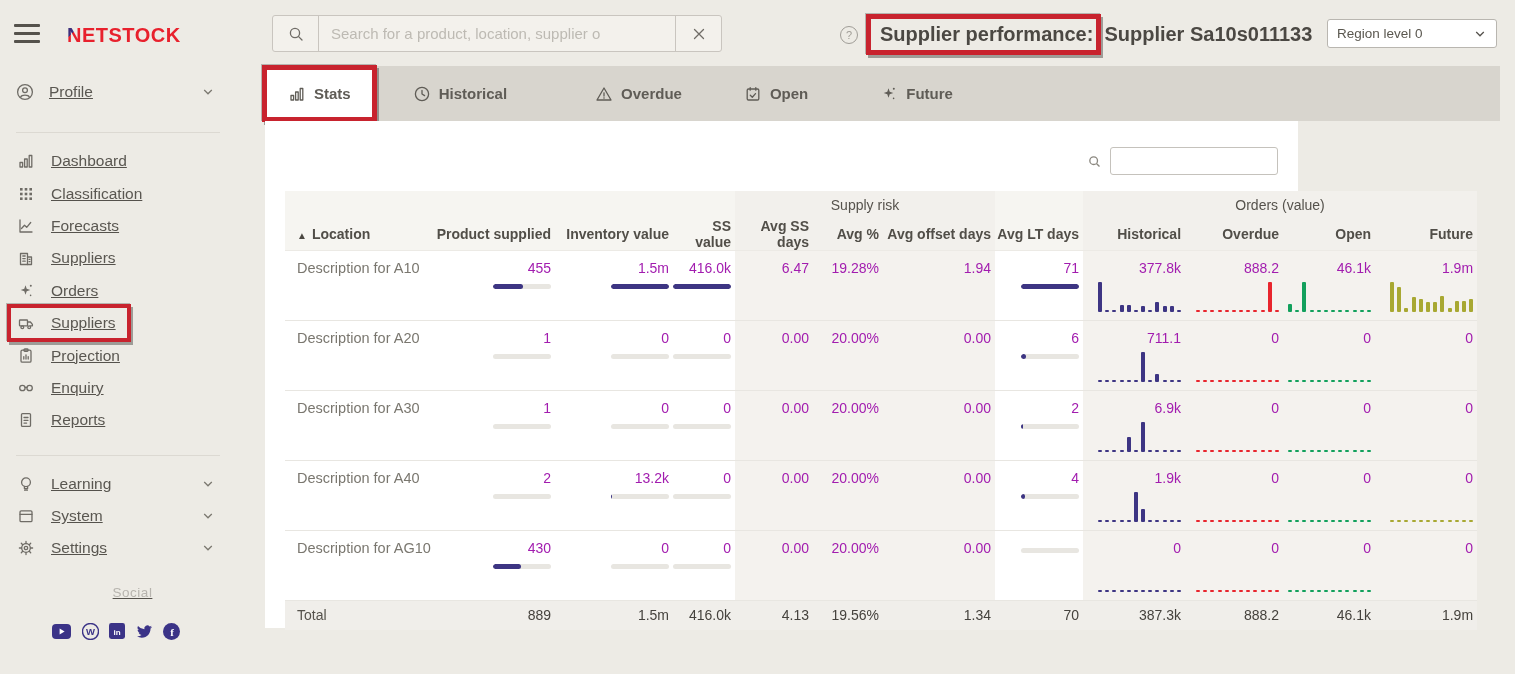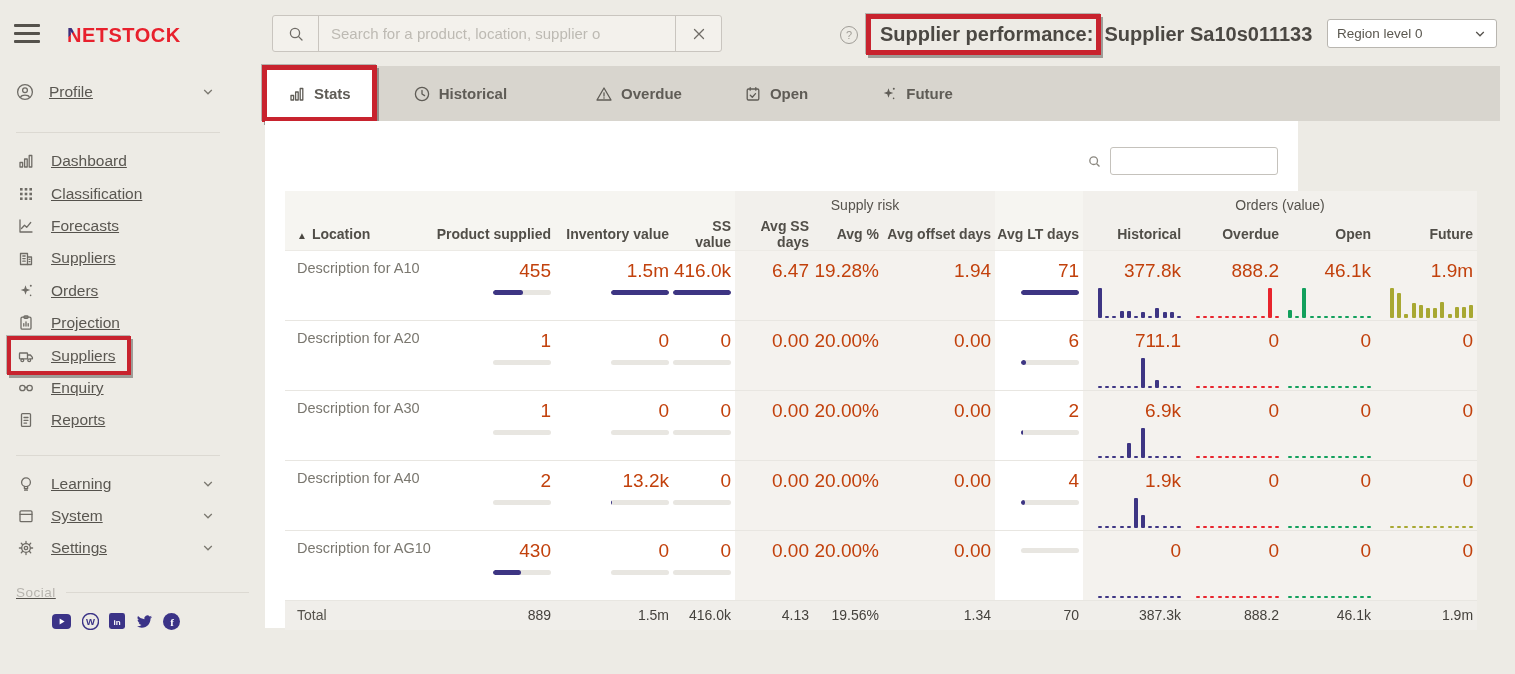--- a/index.html
+++ b/index.html
@@ -30,21 +30,21 @@
   .profile-row { margin:12px 16px 0; height:28px; display:flex; align-items:center; gap:15px; font-size:15.5px; color:#5a5751; cursor:pointer; }
   .profile-row .chev { margin-left:auto; margin-right:34px; color:#7a776f; display:flex; }
   .date-row { margin:8px 16px 0; height:24px; display:flex; align-items:center; gap:8px; font-size:14.5px; font-weight:700; color:#e8212d; }
   .date-row .ico { display:flex; color:#6f6c66; }
   .divider { height:1px; background:#dcd9d2; margin:26px 45px 12px 16px; }
   .divider.d2 { margin-top:18px; margin-bottom:12px; }
   .side-item { position:relative; height:32.4px; display:flex; align-items:center; gap:16px; padding:0 16px; font-size:15.5px; color:#5a5751; cursor:pointer; }
   .side-item .ico { width:19px; display:flex; justify-content:center; color:#6f6c66; }
   .side-item .chev { margin-left:auto; margin-right:34px; color:#7a776f; display:flex; }
   .side-item.annotated::after { content:''; position:absolute; left:7px; top:-3px; bottom:-3px; width:116px; border:4px solid #c8232e; box-shadow:2px 3px 0 rgba(80,78,74,.5), -1px -1px 0 rgba(80,78,74,.35); pointer-events:none; }
-  .social-row { margin:20px 16px 0; display:flex; align-items:center; gap:10px; font-size:13.5px; letter-spacing:.5px; color:#b7b4ae; }
+  .social-row { margin:20px 16px 0; display:flex; align-items:center; gap:10px; font-size:13.5px; letter-spacing:.5px; color:#b7b4ae;flex-direction:column; }
   .social-row .line { flex:1; height:1px; background:#dcd9d2; }
   .social-icons { margin:13px 0 0 52px; width:128px; display:flex; justify-content:space-between; align-items:center; }
   .social-icons span { display:flex; cursor:pointer; }
 
   
   .tabbar { position:absolute; left:265px; top:66px; width:1235px; height:55px; background:#d8d5ce; display:flex; align-items:stretch; }
   .tab { position:relative; display:flex; align-items:center; gap:8px; padding:0 23px; font-size:15px; font-weight:600; color:#5f5c56; cursor:pointer; }
   .tab .ico { display:flex; color:#5f5c56; }
   .tab.active { background:#fff; }
   .tab.active::before { content:''; position:absolute; left:0; right:0; bottom:0; height:3.5px; background:#3d3583; }
@@ -59,21 +59,21 @@
   .table-wrap { position:absolute; left:20px; right:20px; top:70px; }
   table { width:100%; border-collapse:collapse; table-layout:fixed; }
   thead th { font-weight:400; font-size:14px; color:#55524c; background:#f6f5f1; }
   tr.grp th { height:27px; }
   tr.cols th { height:31px; font-weight:600; color:#514e48; text-align:right; padding-right:4px; border-bottom:1px solid #eceae5; }
   tr.cols th.left { text-align:left; padding-left:12px; }
   th.shaded, td.shaded { background:#f2f0ec; }
   tbody td { vertical-align:top; padding-top:9px; height:70px; border-bottom:1px solid #e8e6e1; background:#fff; }
   tbody td.shaded { background:#f4f2ee; }
   td.loc { padding-left:12px; font-size:14.5px; color:#7a776f; }
-  .num { font-size:19px; color:#c2410c; text-align:right; padding-right:4px; }
+  .num { font-size:14px; color:#a21caf; text-align:right; padding-right:4px; }
   .mbar { width:58px; height:5px; border-radius:3px; background:#e8e6e1; margin:8px 4px 0 auto; overflow:hidden; }
   .mbar i { display:block; height:100%; border-radius:3px; background:#3d3583; }
   .spark { display:flex; align-items:flex-end; justify-content:flex-end; gap:3.2px; height:30px; margin:6px 4px 0 auto; }
   .spark i { width:4px; border-radius:1px; }
   tfoot td { height:29px; background:#f0eeea; border-top:1px solid #d9d6cf; font-size:14px; color:#45423d; text-align:right; padding-right:4px; vertical-align:middle; }
   tfoot td.left { text-align:left; padding-left:12px; color:#55524c; }
   .sort { font-size:10px; color:#4a4741; margin-right:5px; }
 </style>
 </head>
 <body>
@@ -188,40 +188,40 @@
         <div class="side-item">
           <span class="ico">
             <svg width="18" height="18" viewBox="0 0 18 18" fill="none" stroke="currentColor" stroke-width="1.3" stroke-linecap="round" stroke-linejoin="round">
               <path d="M8.5 3.2l1.2 3.6 3.6 1.2-3.6 1.2-1.2 3.6-1.2-3.6L3.7 8l3.6-1.2z" fill="currentColor" stroke="none"></path>
               <circle cx="13.8" cy="3.8" r="1" fill="currentColor" stroke="none"></circle>
               <circle cx="13.6" cy="13.4" r=".8" fill="currentColor" stroke="none"></circle>
             </svg>
           </span>
           <span>Orders</span>
         </div>
-        <div class="side-item">
-          <span class="ico">
-            <svg width="18" height="18" viewBox="0 0 18 18" fill="none" stroke="currentColor" stroke-width="1.3" stroke-linecap="round" stroke-linejoin="round">
-              <rect x="4" y="3.2" width="10" height="12" rx="1.3"></rect>
-              <rect x="7" y="2" width="4" height="2.4" rx=".8"></rect>
-              <path d="M6.8 12v-2.4M9 12V7.8M11.2 12V9.6"></path>
-            </svg>
-          </span>
-          <span>Projection</span>
-        </div>
         <div class="side-item annotated">
           <span class="ico">
             <svg width="18" height="18" viewBox="0 0 18 18" fill="none" stroke="currentColor" stroke-width="1.3" stroke-linecap="round" stroke-linejoin="round">
               <rect x="2.5" y="6" width="8" height="5.8" rx=".6"></rect>
               <path d="M10.5 8h2.9l2 2.4v1.4h-2"></path>
               <circle cx="5.3" cy="13.3" r="1.4"></circle>
               <circle cx="12.2" cy="13.3" r="1.4"></circle>
             </svg>
           </span>
           <span>Suppliers</span>
+        </div>
+        <div class="side-item">
+          <span class="ico">
+            <svg width="18" height="18" viewBox="0 0 18 18" fill="none" stroke="currentColor" stroke-width="1.3" stroke-linecap="round" stroke-linejoin="round">
+              <rect x="4" y="3.2" width="10" height="12" rx="1.3"></rect>
+              <rect x="7" y="2" width="4" height="2.4" rx=".8"></rect>
+              <path d="M6.8 12v-2.4M9 12V7.8M11.2 12V9.6"></path>
+            </svg>
+          </span>
+          <span>Projection</span>
         </div>
         <div class="side-item">
           <span class="ico">
             <svg width="18" height="18" viewBox="0 0 18 18" fill="none" stroke="currentColor" stroke-width="1.3" stroke-linecap="round" stroke-linejoin="round">
               <circle cx="5.4" cy="9" r="2.7"></circle>
               <circle cx="12.6" cy="9" r="2.7"></circle>
               <path d="M8.1 8.4h1.8"></path>
             </svg>
           </span>
           <span>Enquiry</span>

